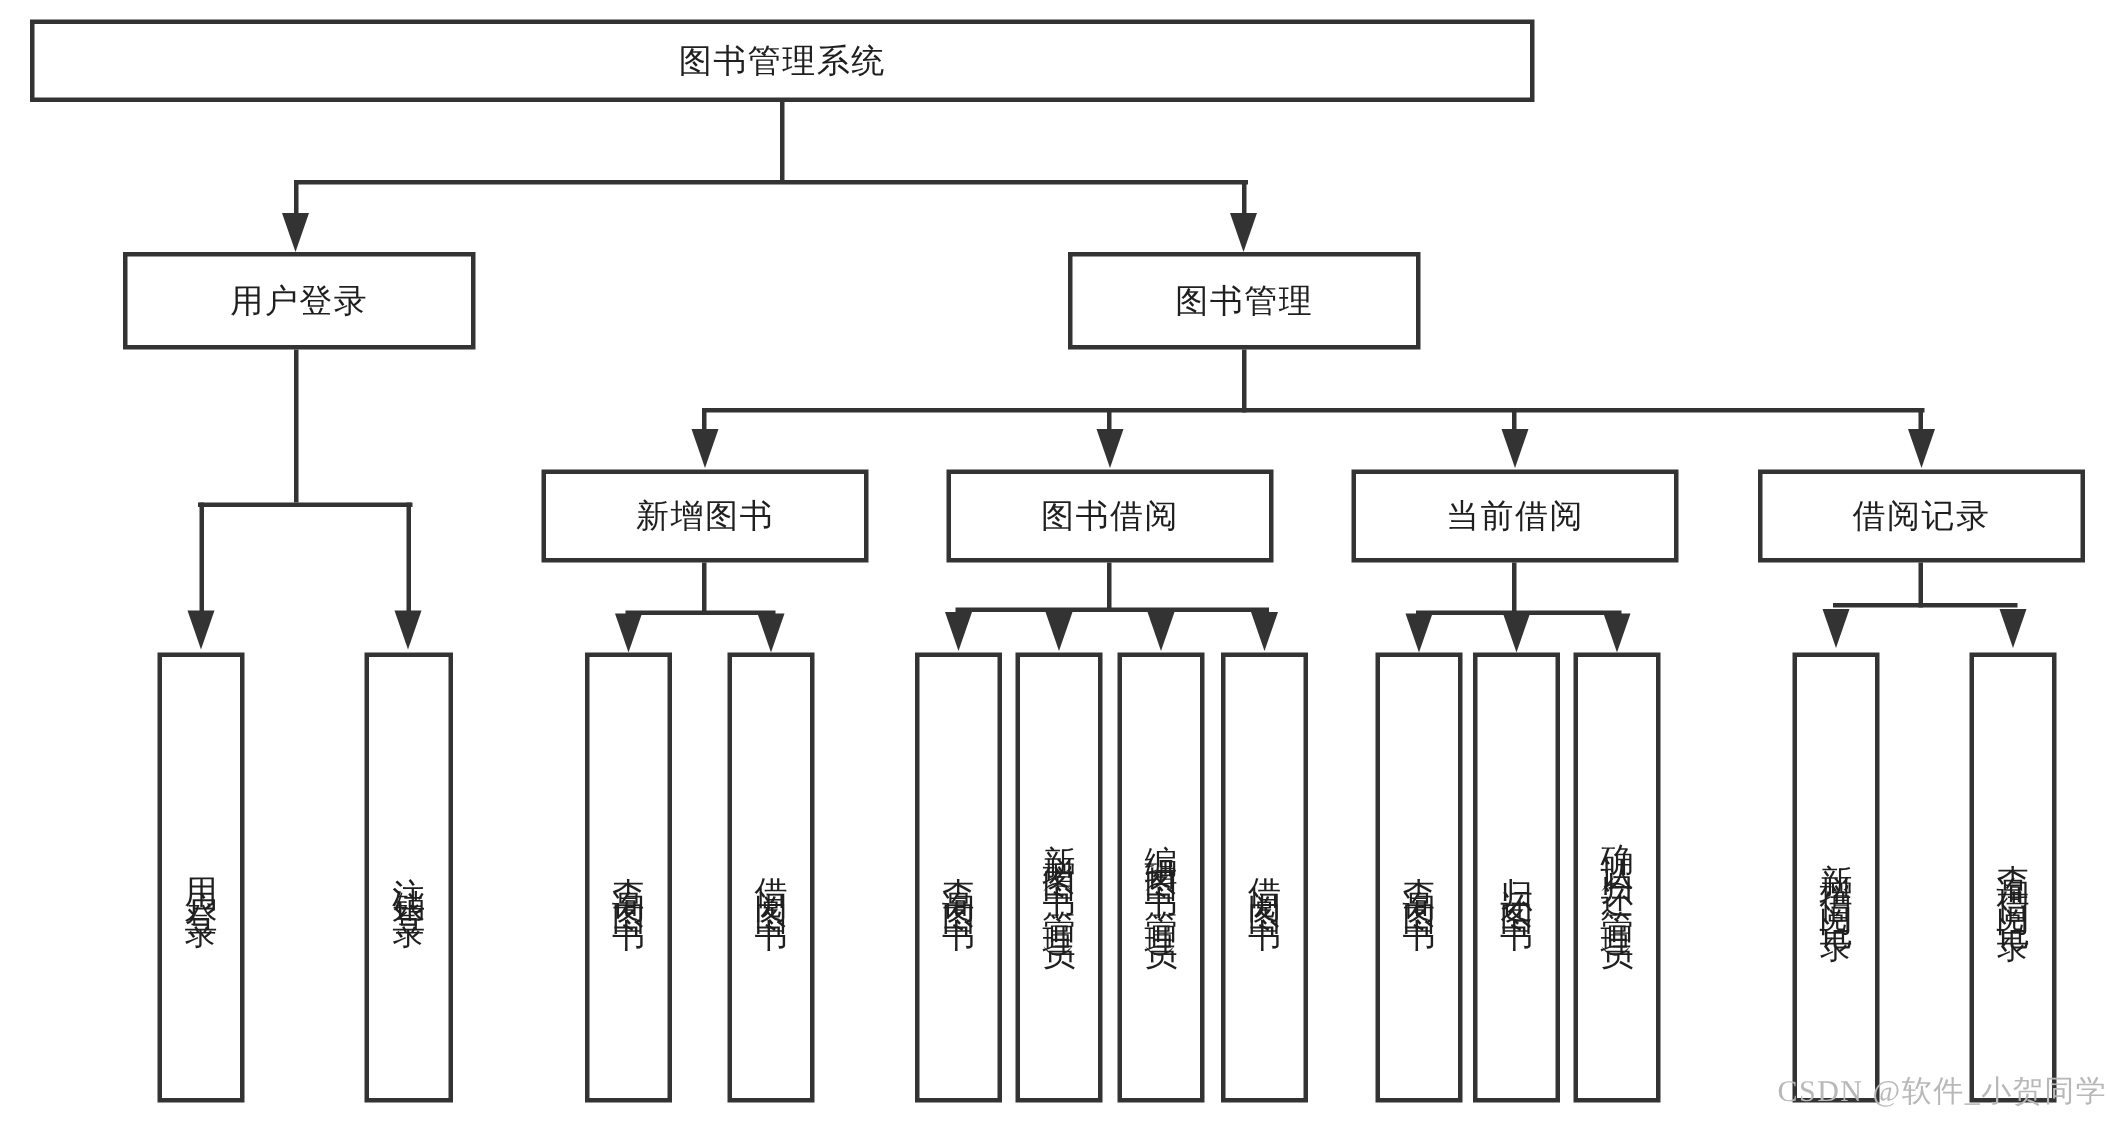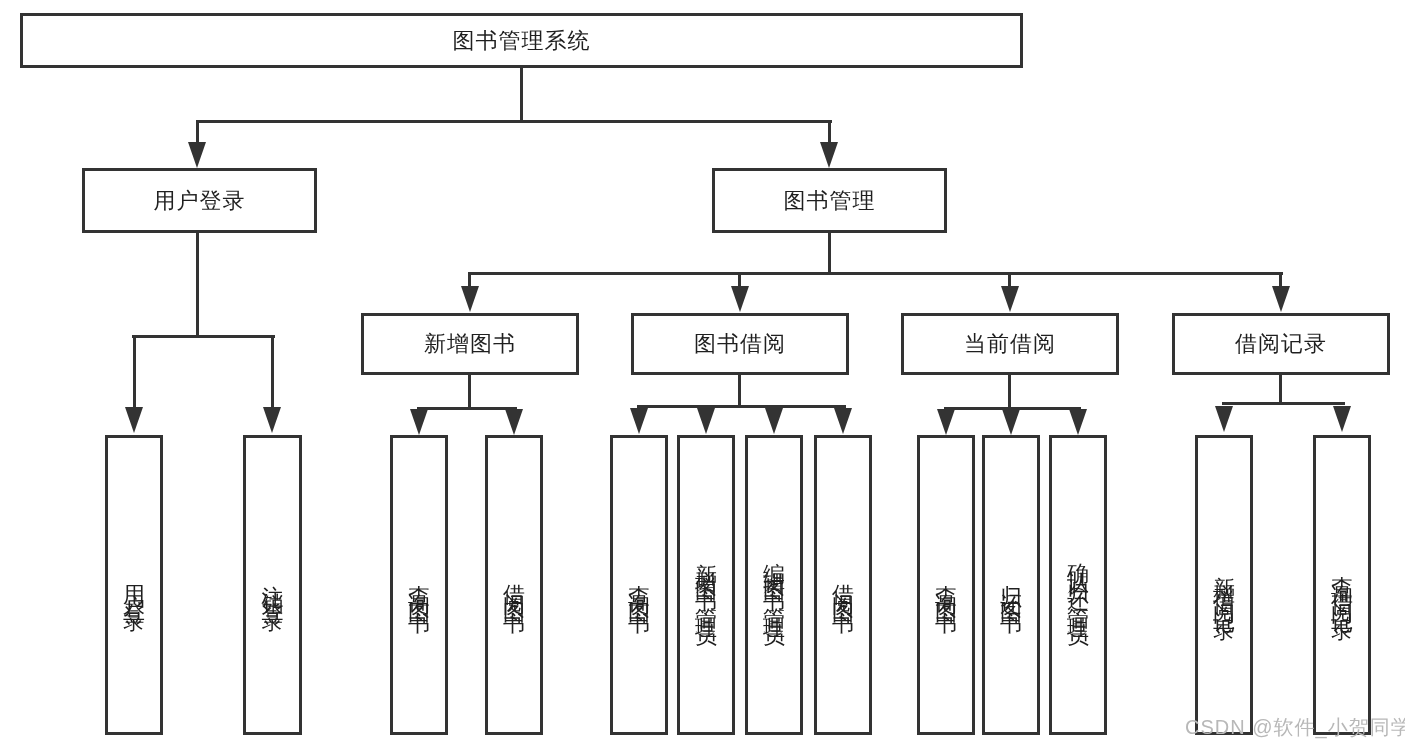--- a/index.html
+++ b/index.html
@@ -4,21 +4,21 @@
 <style>
   :root{
     --line:#333333;
     --text:#1f1f1f;
     --wm:#b8b8b8;
     --bg:#ffffff;
   }
   html,body{margin:0;padding:0;background:var(--bg);}
   #stage{
     position:relative;width:1405px;height:747px;background:var(--bg);
-    font-family:Liberation Sans, sans-serif;
+    font-family:Liberation Serif, serif;
     color:var(--text);overflow:hidden;
   }
   .node{
     position:absolute;box-sizing:border-box;background:#fff;
     border:3px solid var(--line);
     display:flex;align-items:center;justify-content:center;
     font-size:22px;letter-spacing:1px;white-space:nowrap;
   }
   .leaf{
     position:absolute;box-sizing:border-box;background:#fff;

